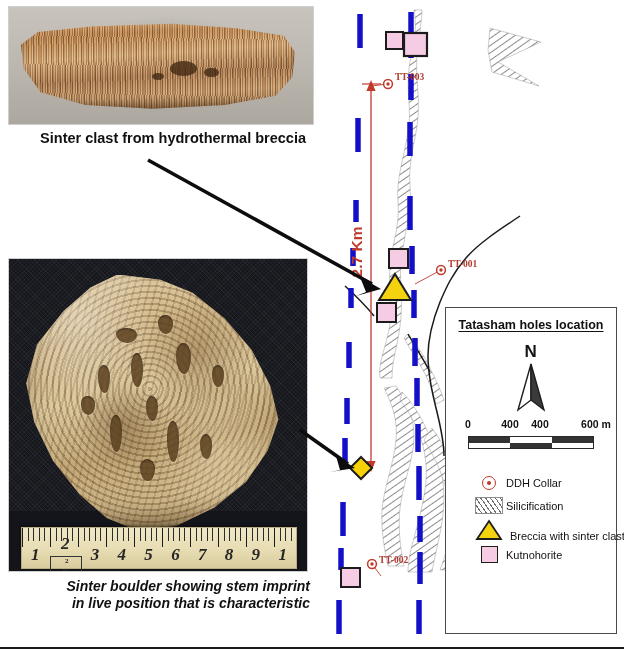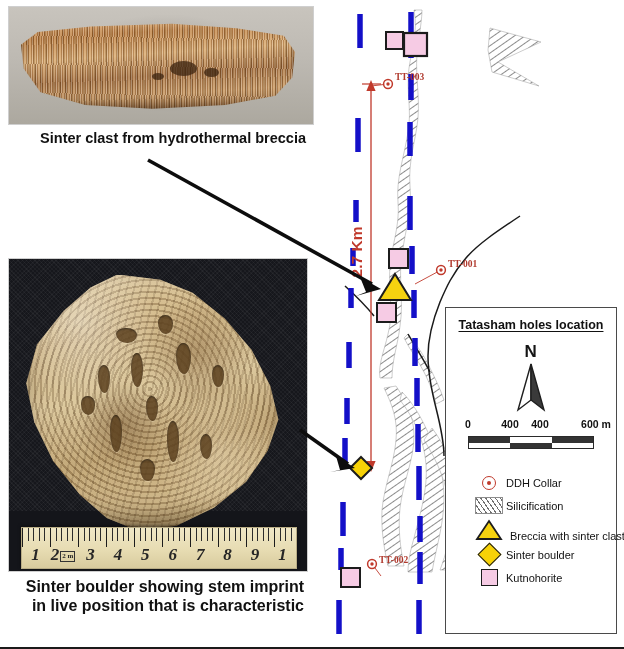--- a/index.html
+++ b/index.html
@@ -95,31 +95,31 @@
   }
   #ruler .nums{
     position:absolute;left:0;right:0;top:14px;height:26px;
     display:flex;align-items:center;
     font-family:"Liberation Serif",serif;font-style:italic;
     font-size:17px;font-weight:700;color:#262626;
   }
   #ruler .nums span{flex:1;text-align:center;}
   #ruler .cmbox{
     display:inline-block;border:1px solid #333;font-size:7px;font-style:normal;
-    font-weight:700;padding:0 1px;vertical-align:middle;margin-left:1px;line-height:9px;text-align:right;
+    font-weight:700;padding:0 12px;vertical-align:middle;margin-left:1px;line-height:9px;text-align:right;
   }
 
   
   .caption{
     position:absolute;font-weight:700;color:#111;
     font-family:"Liberation Sans",sans-serif;
     text-align:right;line-height:1.18;
   }
   #caption-clast{left:6px;top:130px;width:300px;font-size:14.5px;}
-  #caption-boulder{left:0;top:578px;width:304px;font-size:16px;}
+  #caption-boulder{left:6px;top:578px;width:304px;font-size:14px;font-style:italic;}
 
   
   #legend{
     position:absolute;left:445px;top:307px;width:170px;height:325px;
     background:#ffffff;border:1px solid #4a4a4a;text-decoration:underline;
   }
   #legend-title{
     position:absolute;left:9px;top:10px;width:152px;text-align:center;
     font-size:12.5px;font-weight:700;color:#111;
     text-decoration:underline;text-underline-offset:2px;
@@ -383,26 +383,20 @@
 
       <div class="leg-row" style="height:26px;">
         <div class="leg-sym">
           <svg width="28" height="22" viewBox="0 0 28 22">
             <path d="M14 2 L26 20 L2 20 Z" fill="#f5d210" stroke="#1c1c1c" stroke-width="1.8"></path>
           </svg>
         </div>
         <div class="leg-txt" style="padding-left:4px;margin-top:12px;">Breccia with sinter clast</div>
       </div>
 
-      <div class="leg-row">
-        <div class="leg-sym">
-          <div class="sym-diamond"></div>
-        </div>
-        <div class="leg-txt">Sinter boulder</div>
-      </div>
 
       <div class="leg-row">
         <div class="leg-sym">
           <div class="sym-square"></div>
         </div>
         <div class="leg-txt">Kutnohorite</div>
       </div>
 
 
 

